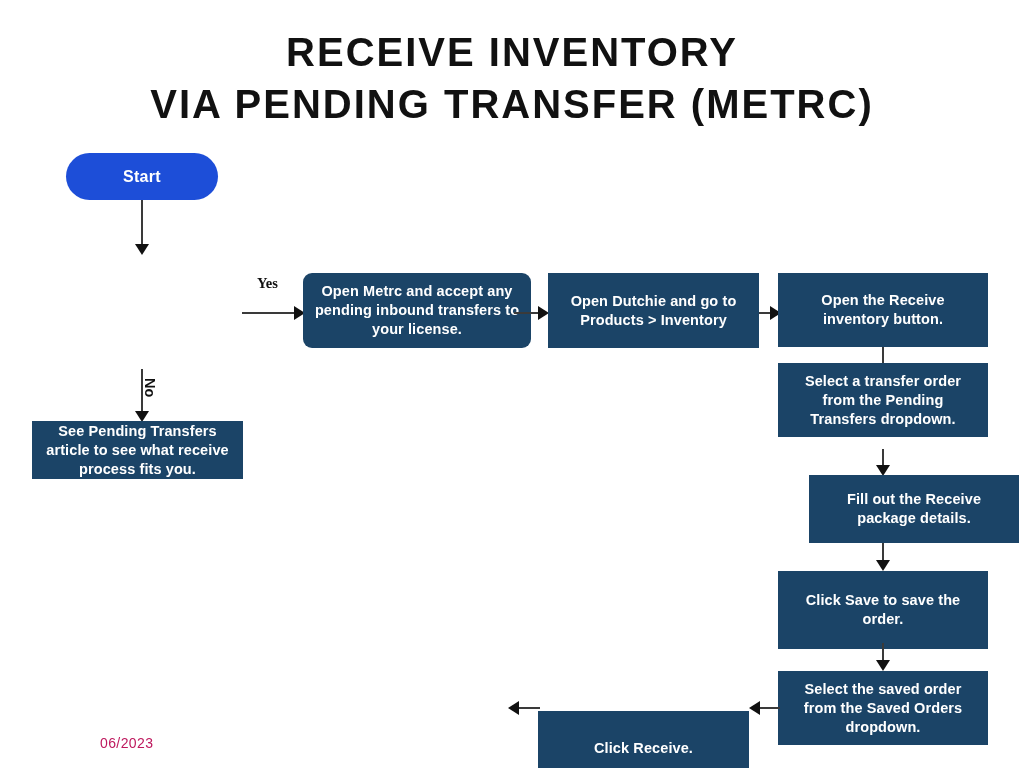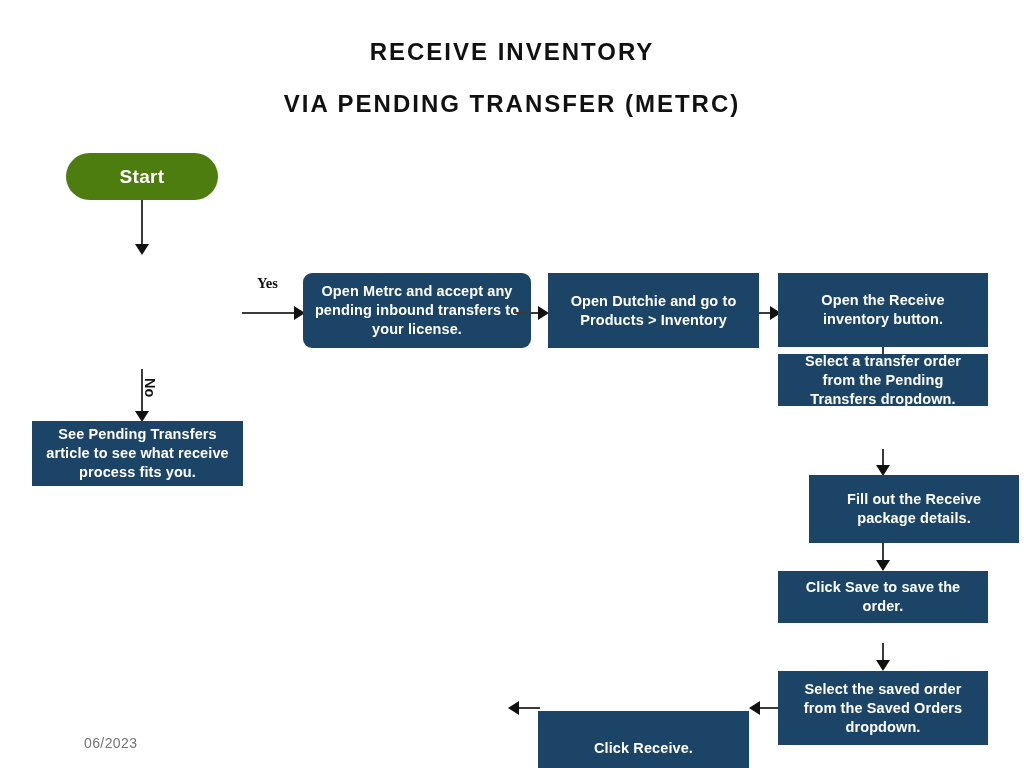--- a/index.html
+++ b/index.html
@@ -23,43 +23,43 @@
     height: 768px;
   }
 
   
   .title {
     position: absolute;
     left: 0;
     top: 26px;
     width: 1024px;
     text-align: center;
-    font-size: 24px;
+    font-size: 40px;
     font-weight: bold;
     letter-spacing: 2.0px;
     color: #111111;
     line-height: 52px;
     white-space: pre;
   }
 
   
   .node {
     position: absolute;
     box-sizing: border-box;
     display: flex;
     align-items: center;
     justify-content: center;
     text-align: center;
     color: #ffffff;
   }
 
   .terminator {
-    background: #4d7c0f;
+    background: #1d4ed8;
     border-radius: 999px;
-    font-size: 19px;
+    font-size: 16px;
     font-weight: bold;
     letter-spacing: 0.3px;
   }
 
   .process {
     background: #1b4467;
     font-size: 14.5px;
     font-weight: bold;
     line-height: 19px;
     padding: 4px 10px;
@@ -129,24 +129,24 @@
     white-space: nowrap;
   }
   .edge-label.rot {
     transform: rotate(90deg);
     transform-origin: left top;
   }
 
   
   .footer-date {
     position: absolute;
-    left: 84px;
+    left: 100px;
     top: 735px;
     font-size: 14px;
-    color: #737373;
+    color: #be185d;
     letter-spacing: 0.4px;
   }
 </style>
 </head>
 <body>
 
 <div id="canvas">
 
   <div class="title"><span>RECEIVE INVENTORY</span><br><span>VIA PENDING TRANSFER (METRC)</span></div>
 
@@ -159,21 +159,21 @@
 
 
   <div class="conn h" style="left:242px; top:312px; width:56px;"></div>
   <div class="arrow right" style="left:294px; top:306px;"></div>
   <div class="edge-label" style="left:257px; top:275px;font-family:Liberation Serif, serif;">Yes</div>
 
   <div class="conn v" style="left:141px; top:369px; height:45px;"></div>
   <div class="arrow down" style="left:135px; top:411px;"></div>
   <div class="edge-label rot" style="left:158px; top:378px;">No</div>
 
-  <div class="node process" style="left:32px; top:421px; width:211px; height:65px;">
+  <div class="node process" style="left:32px; top:421px; width:211px; height:58px;">
     <span>See Pending Transfers article to see what receive process fits you.</span>
   </div>
 
   <div class="node process" style="left:303px; top:273px; width:228px; height:75px;border-radius:9px;">
     <span>Open Metrc and accept any pending inbound transfers to your license.</span>
   </div>
 
   <div class="conn h" style="left:514px; top:312px; width:28px;"></div>
   <div class="arrow right" style="left:538px; top:306px;"></div>
 
@@ -184,35 +184,35 @@
   <div class="conn h" style="left:759px; top:312px; width:22px;"></div>
   <div class="arrow right" style="left:770px; top:306px;"></div>
 
   <div class="node process" style="left:778px; top:273px; width:210px; height:74px;">
     <span>Open the Receive inventory button.</span>
   </div>
 
   <div class="conn v" style="left:882px; top:347px; height:26px;"></div>
   <div class="arrow down" style="left:876px; top:364px;"></div>
 
-  <div class="node process" style="left:778px; top:354px; width:210px; height:52px;">
+  <div class="node process" style="left:778px; top:363px; width:210px; height:74px;">
     <span>Select a transfer order from the Pending Transfers dropdown.</span>
   </div>
 
   <div class="conn v" style="left:882px; top:449px; height:25px;"></div>
   <div class="arrow down" style="left:876px; top:465px;"></div>
 
   <div class="node process" style="left:778px; top:475px; width:210px; height:68px;margin-left:31px;">
     <span>Fill out the Receive package details.</span>
   </div>
 
   <div class="conn v" style="left:882px; top:543px; height:26px;"></div>
   <div class="arrow down" style="left:876px; top:560px;"></div>
 
-  <div class="node process" style="left:778px; top:571px; width:210px; height:52px;">
+  <div class="node process" style="left:778px; top:571px; width:210px; height:78px;">
     <span>Click Save to save the order.</span>
   </div>
 
   <div class="conn v" style="left:882px; top:643px; height:26px;"></div>
   <div class="arrow down" style="left:876px; top:660px;"></div>
 
   <div class="node process" style="left:778px; top:671px; width:210px; height:74px;">
     <span>Select the saved order from the Saved Orders dropdown.</span>
   </div>
 

